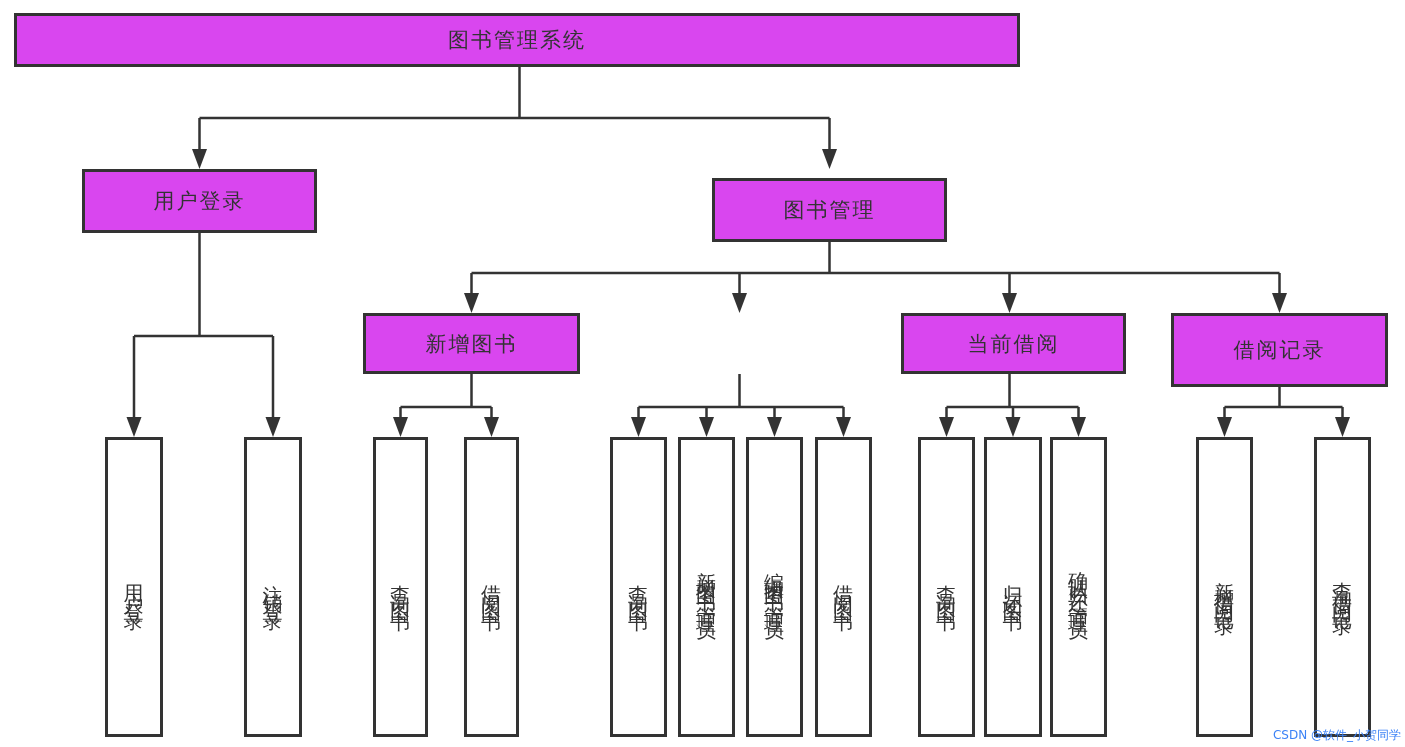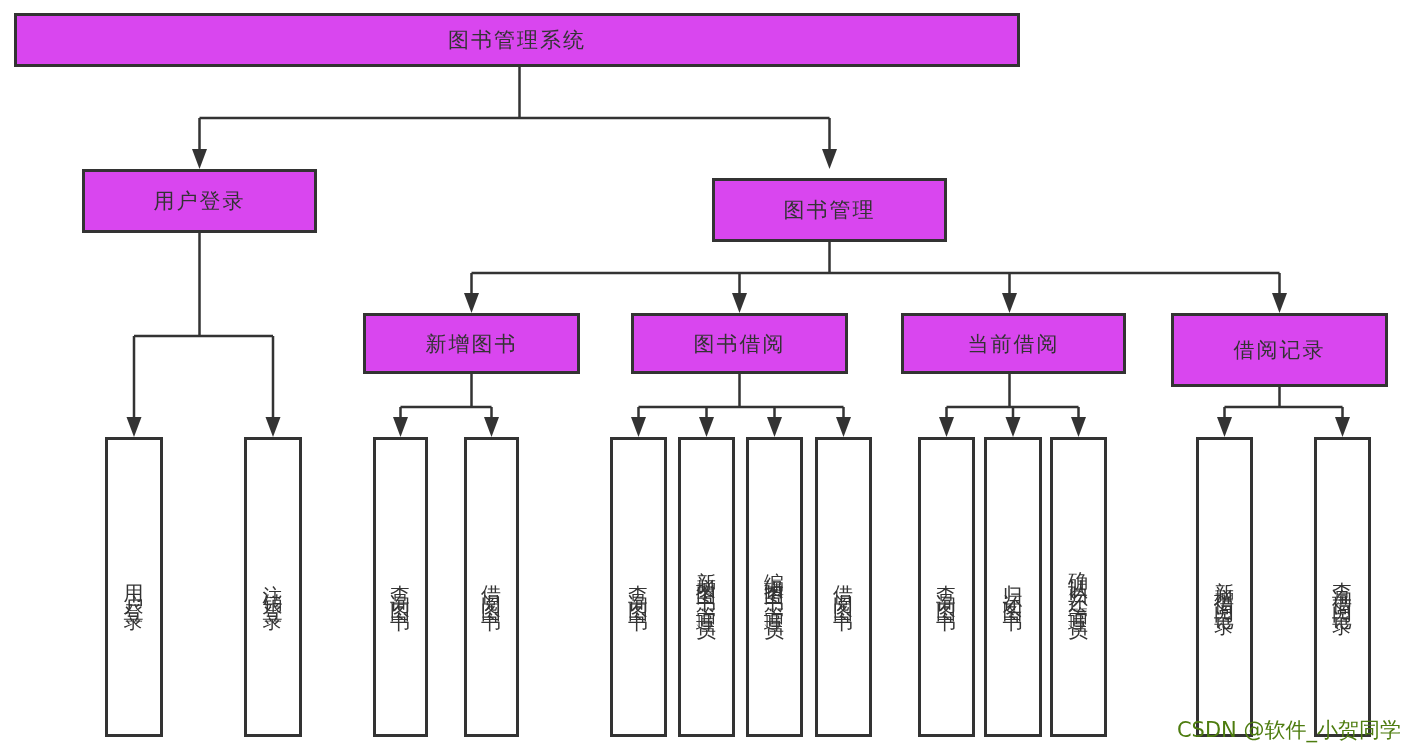--- a/index.html
+++ b/index.html
@@ -42,22 +42,22 @@
     line-height: 1;
     z-index: 2;
     top: 437px;
     height: 300px;
   }
   .vnode.long { letter-spacing: 7px; }
   .watermark {
     position: absolute;
     right: 4px;
     bottom: 3px;
-    color: #4d7c0f;
-    font-size: 21px;
+    color: #3b82f6;
+    font-size: 12px;
     z-index: 5;
     font-family: "DejaVu Sans", sans-serif;
   }
 </style>
 </head>
 <body>
 
 <div class="canvas">
 
   <svg class="wires" width="1405" height="747" viewBox="0 0 1405 747">
@@ -99,21 +99,20 @@
       <polygon points="1335,417 1350,417 1342.5,437"></polygon>
     </g>
   </svg>
 
   <div class="node" style="left:14px; top:13px; width:1006px; height:54px;">图书管理系统</div>
 
   <div class="node" style="left:82px; top:169px; width:235px; height:64px;">用户登录</div>
   <div class="node" style="left:712px; top:169px; width:235px; height:64px;margin-top:9px;">图书管理</div>
 
   <div class="node" style="left:363px; top:313px; width:217px; height:61px;">新增图书</div>
-  <div class="node" style="left:631px; top:313px; width:217px; height:61px;">图书借阅</div>
   <div class="node" style="left:901px; top:313px; width:225px; height:61px;">当前借阅</div>
   <div class="node" style="left:1171px; top:313px; width:217px; height:74px;">借阅记录</div>
 
   <div class="vnode" style="left:105px; width:58px;">用户登录</div>
   <div class="vnode" style="left:244px; width:58px;">注销登录</div>
 
   <div class="vnode" style="left:373px; width:55px;">查询图书</div>
   <div class="vnode" style="left:464px; width:55px;">借阅图书</div>
 
   <div class="vnode" style="left:610px; width:57px;">查询图书</div>

